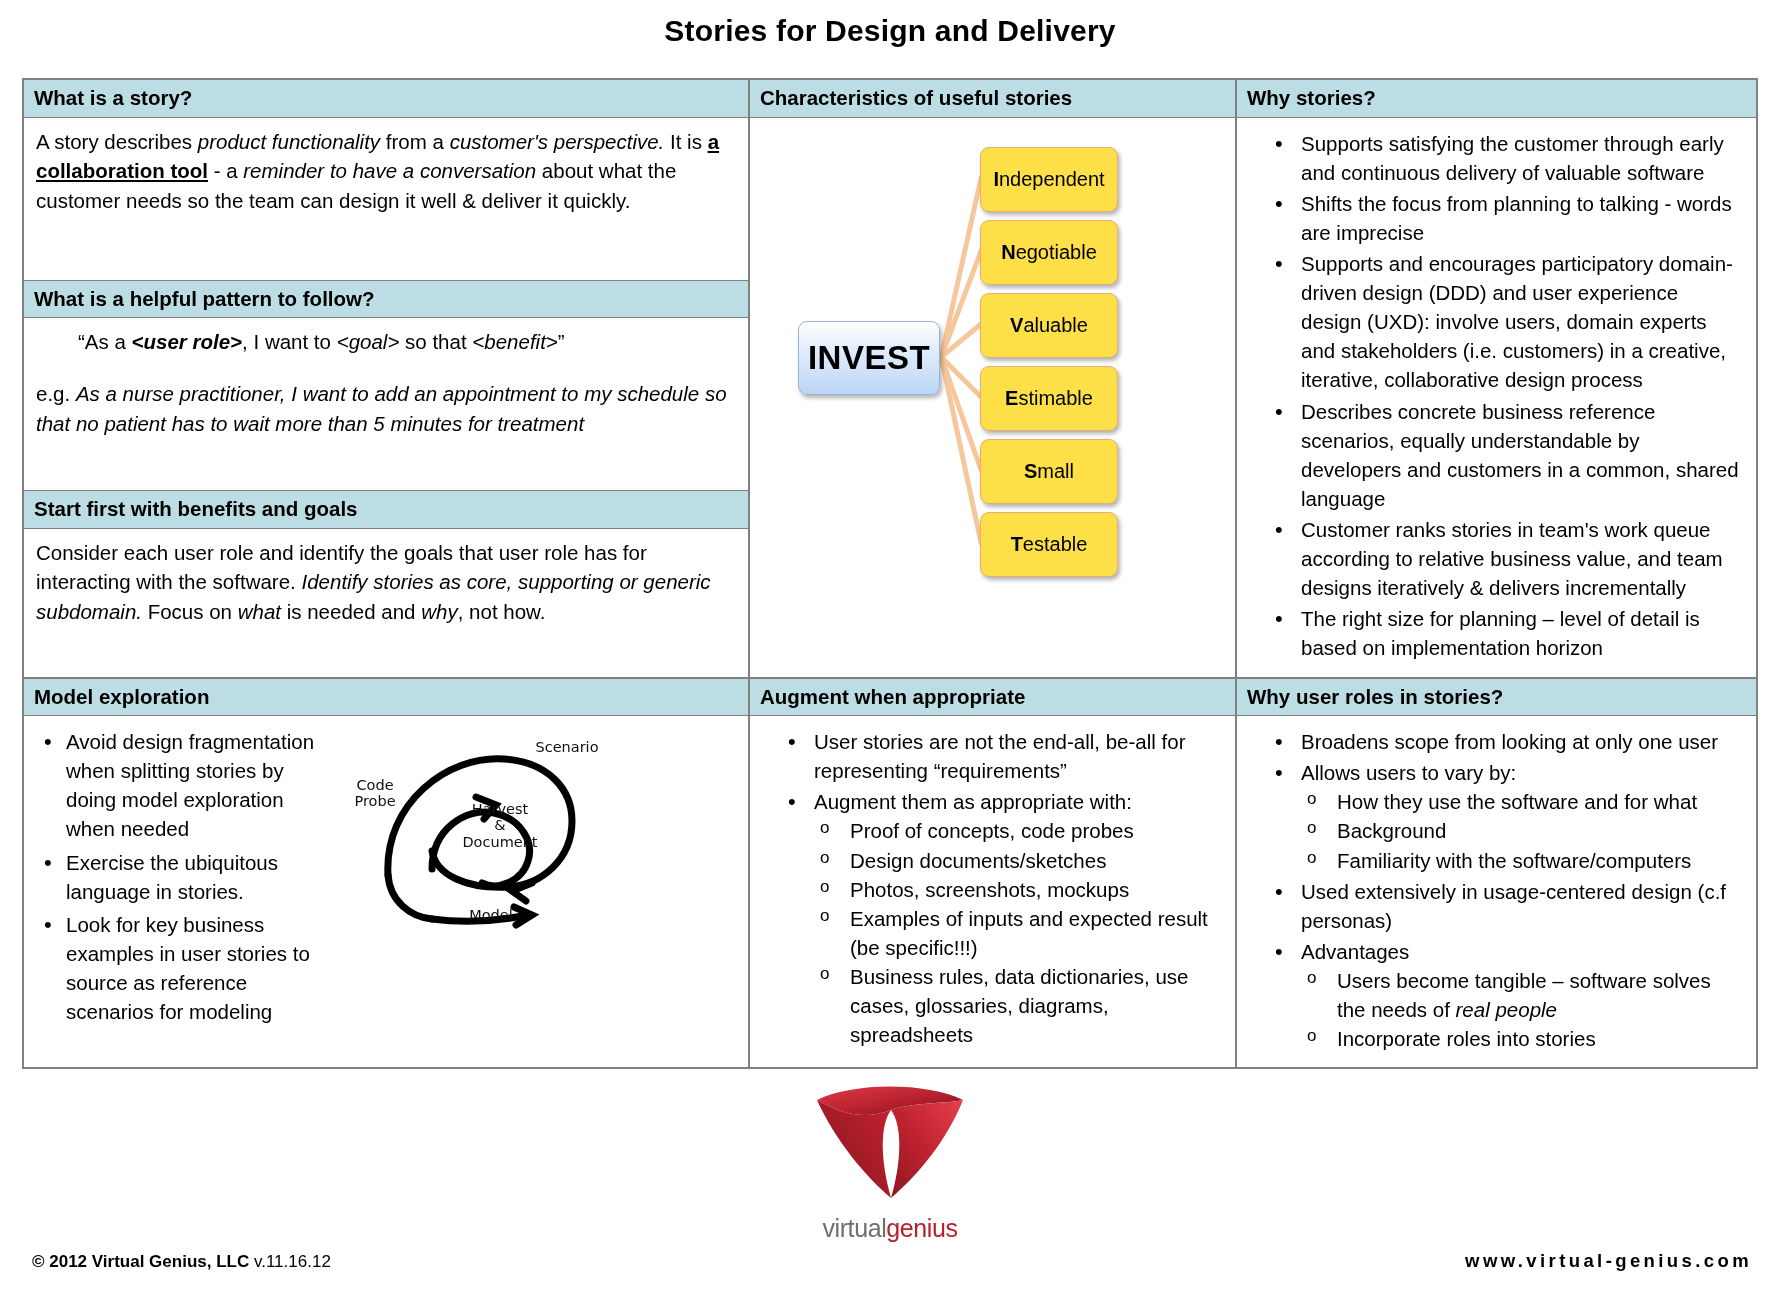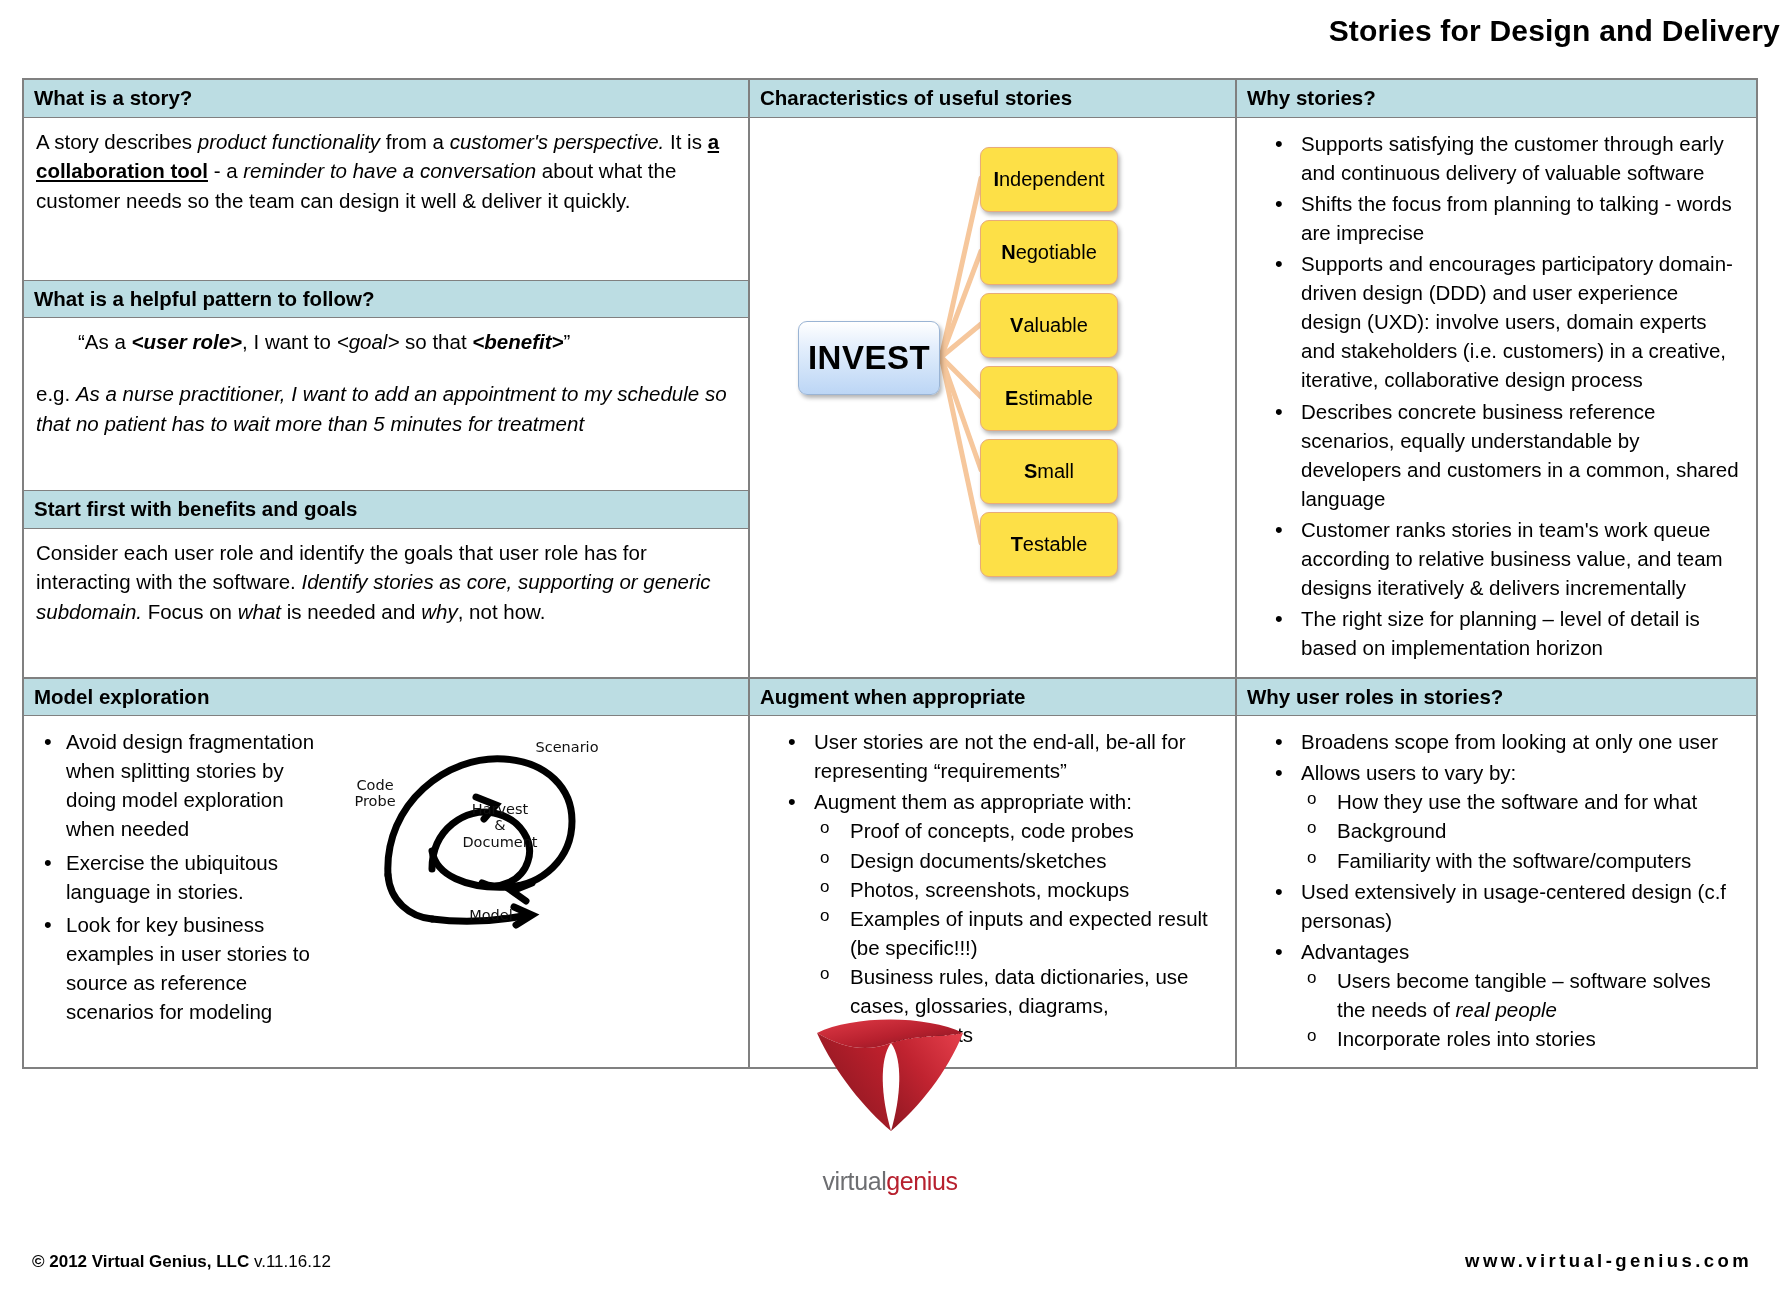--- a/index.html
+++ b/index.html
@@ -11,21 +11,21 @@
     width: 1780px;
     height: 1300px;
     font-family: "Liberation Sans", sans-serif;
     color: #000000;
     position: relative;
     overflow: hidden;
   }
 
   
   .page-title {
-    text-align: right;
+    text-align: center;
     font-size: 30px;
     font-weight: bold;
     padding-top: 14px;
     letter-spacing: 0.2px;
   }
 
   
   .sheet {
     position: absolute;
     left: 22px;
@@ -162,25 +162,24 @@
     line-height: 1.12;
     color: #111;
     text-align: center;
   }
 
   
   .footer-logo {
     position: absolute;
     left: 0;
     right: 0;
-    top: 1013px;
+    top: 1080px;
     display: flex;
     flex-direction: column;
     align-items: center;
-    gap: 20px;
   }
   .logo-word {
     font-size: 25px;
     letter-spacing: -0.4px;
     margin-top: 4px;
   }
   .logo-word .v { color: #6d6e71; }
   .logo-word .g { color: #b7202e; }
 
   .copyright {
@@ -209,21 +208,21 @@
 
   <div class="row-top">
 
     <div class="col-left">
 
       <div class="band first">What is a story?</div>
       <div class="cell" style="min-height:162px" id="what-story-body"><span>A story describes </span><span class="i-run" style="font-style: italic;">product functionality</span><span> from a </span><span class="i-run" style="font-style: italic;">customer's perspective.</span><span> It is </span><span style="font-weight: bold; text-decoration: underline;">a collaboration tool</span><span> - a </span><span class="i-run" style="font-style: italic;">reminder to have a conversation</span><span> about what the customer needs so the team can design it well &amp; deliver it quickly.</span></div>
 
       <div class="band">What is a helpful pattern to follow?</div>
       <div class="cell" style="min-height:172px">
-        <div style="padding-left:42px" id="pattern-template"><span>“As a </span><span style="font-weight: bold; font-style: italic;">&lt;user role&gt;</span><span>, I want to </span><span style="font-weight: normal; font-style: italic;">&lt;goal&gt;</span><span> so that </span><span style="font-weight: bold; font-style: italic; margin-top: 36px;">&lt;benefit&gt;</span><span>”</span></div>
+        <div style="padding-left:42px" id="pattern-template"><span>“As a </span><span style="font-weight: bold; font-style: italic;">&lt;user role&gt;</span><span>, I want to </span><span style="font-weight: normal; font-style: italic;">&lt;goal&gt;</span><span> so that </span><span style="font-weight: normal; font-style: italic; margin-top: 36px;">&lt;benefit&gt;</span><span>”</span></div>
         <div style="height:22px"></div>
         <div>
           <span>e.g. </span><em>As a nurse practitioner, I want to add an appointment to my schedule so that no patient has to wait more than 5 minutes for treatment</em>
         </div>
       </div>
 
       <div class="band">Start first with benefits and goals</div>
       <div class="cell" style="min-height:128px" id="benefits-body"><span>Consider each user role and identify the goals that user role has for interacting with the software. </span><span class="i-run" style="font-style: italic;">Identify stories as core, supporting or generic subdomain.</span><span> Focus on </span><span class="i-run" style="font-style: italic;">what</span><span> is needed and </span><span class="i-run" style="font-style: italic;">why</span><span>, not how.</span></div>
     </div>
 

